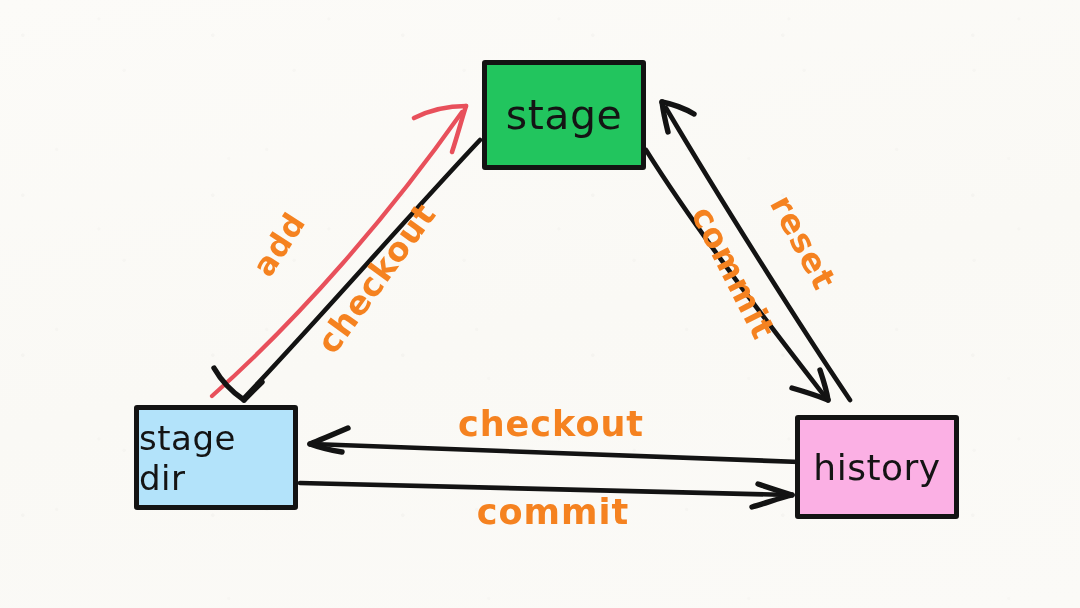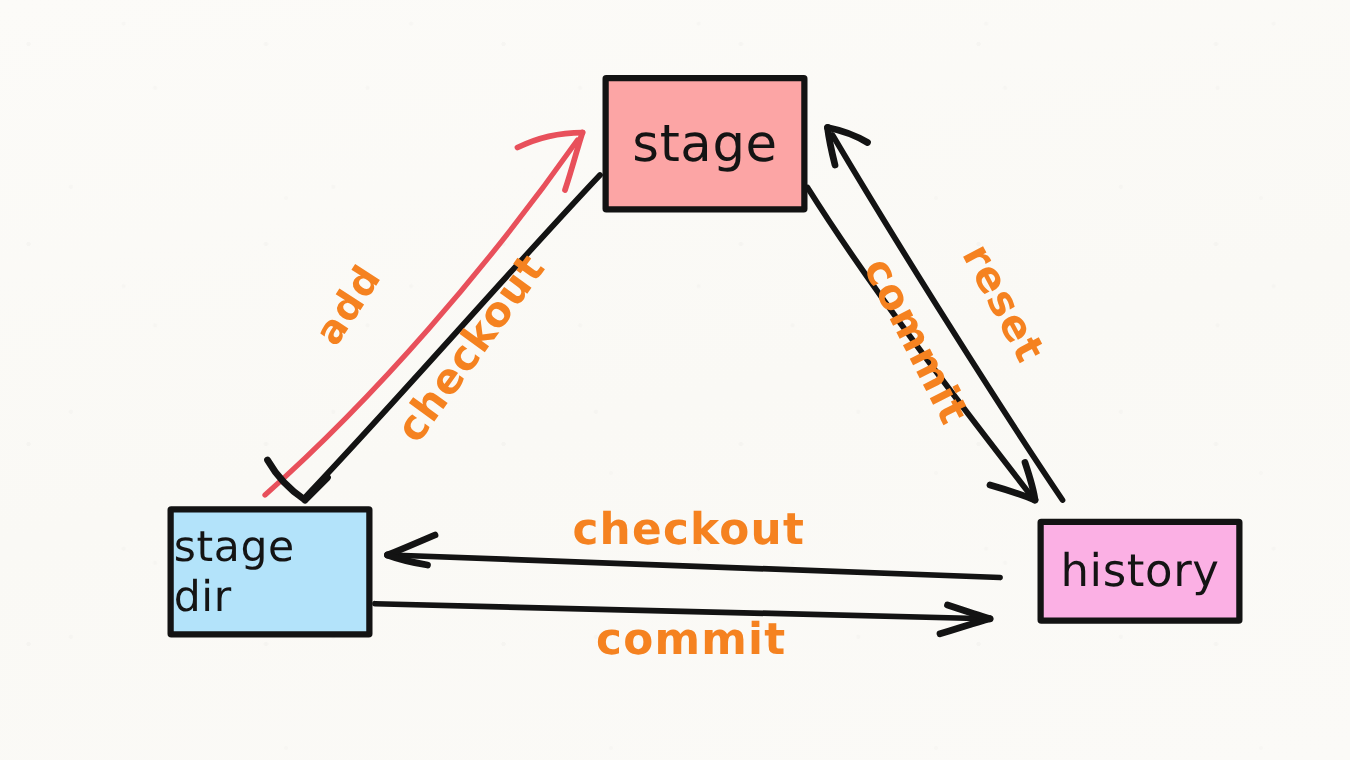--- a/index.html
+++ b/index.html
@@ -50,21 +50,21 @@
   }
   #node-stage {
     left: 482px; top: 60px; width: 164px; height: 110px;
   }
   #node-stage .node-label { font-size: 41px; }
   #node-workdir {
     left: 134px; top: 405px; width: 164px; height: 105px;
   }
   #node-workdir .node-label { font-size: 34px; }
   #node-history {
-    left: 795px; top: 415px; width: 164px; height: 84px; margin-left: 35px;
+    left: 795px; top: 415px; width: 164px; height: 104px;
   }
   #node-history .node-label { font-size: 36px; }
 
   .edge-label {
     position: absolute;
     color: #f58220;
     font-family: "DejaVu Sans", sans-serif;
     font-weight: 700;
     white-space: nowrap;
     letter-spacing: 1px;
@@ -150,21 +150,21 @@
       <path d="M 342 452 C 330 450, 318 447, 310 444" stroke="#131313" stroke-width="5.4" fill="none" stroke-linecap="round"></path>
     </g>
 
     <g>
       <path d="M 300 483 L 790 495" stroke="#131313" stroke-width="4.6" fill="none" stroke-linecap="round"></path>
       <path d="M 752 507 C 766 503, 780 498, 792 495" stroke="#131313" stroke-width="5.4" fill="none" stroke-linecap="round"></path>
       <path d="M 758 484 C 770 488, 782 492, 792 495" stroke="#131313" stroke-width="5.4" fill="none" stroke-linecap="round"></path>
     </g>
   </svg>
 
-  <div class="node" id="node-stage" style="background:#fca5a5;">
+  <div class="node" id="node-stage" style="background:#22c55e;">
     <span class="node-label">stage</span>
   </div>
 
   <div class="node" id="node-workdir" style="background:#b3e3fa;">
     <span class="node-label">stage dir</span>
   </div>
 
   <div class="node" id="node-history" style="background:#fbb0e4;">
     <span class="node-label">history</span>
   </div>

